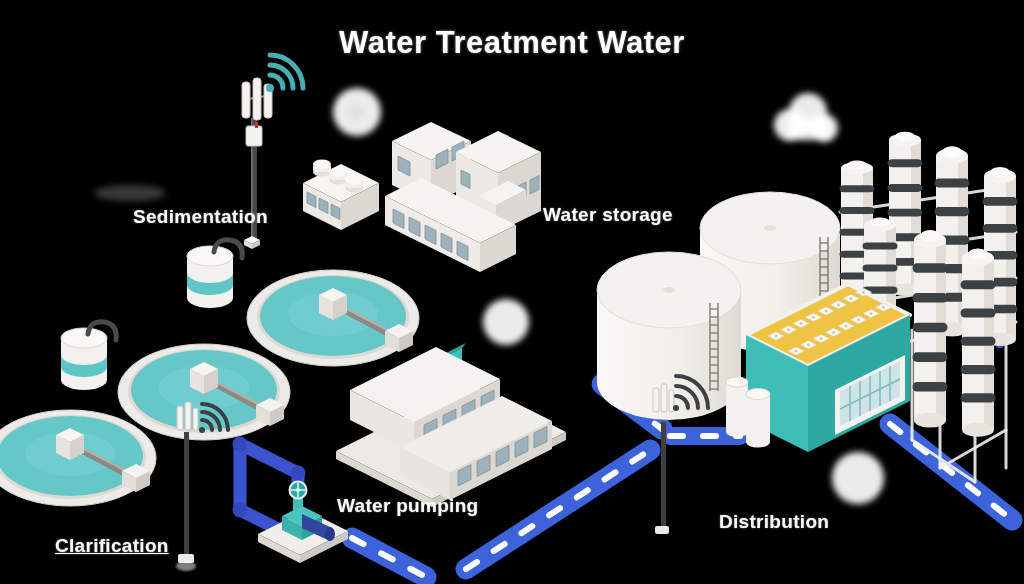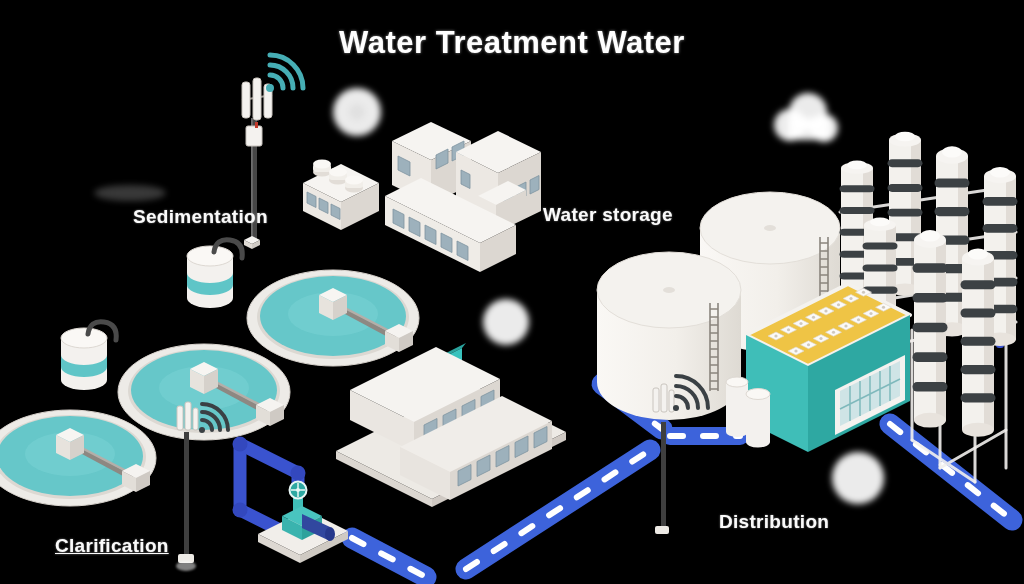--- a/index.html
+++ b/index.html
@@ -357,16 +357,17 @@
 </g>
 <g filter="url(#blur3)">
   <circle cx="858" cy="478" r="26" fill="#fff" opacity=".92"></circle>
 </g>
 
 </svg>
 
 <h1 class="page-title">Water Treatment Water</h1>
 <div class="map-label lbl-sedimentation">Sedimentation</div>
 <div class="map-label lbl-storage">Water storage</div>
+<div class="map-label lbl-pumping">Water pumping</div>
 <div class="map-label lbl-clarification">Clarification</div>
 <div class="map-label lbl-distribution">Distribution</div>
 
 </div>
 
 </body></html>

